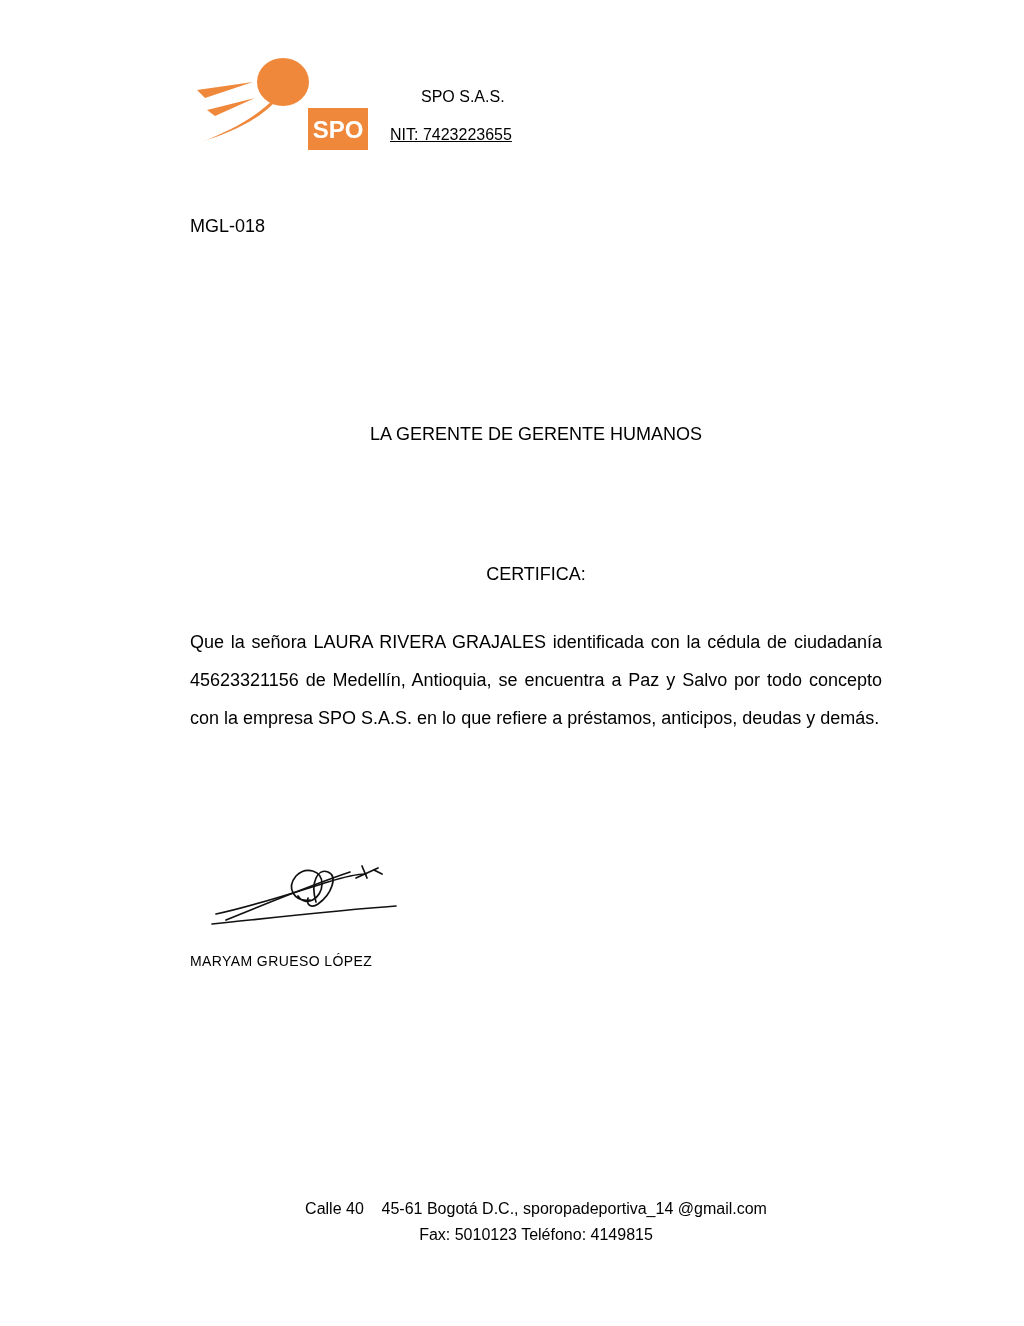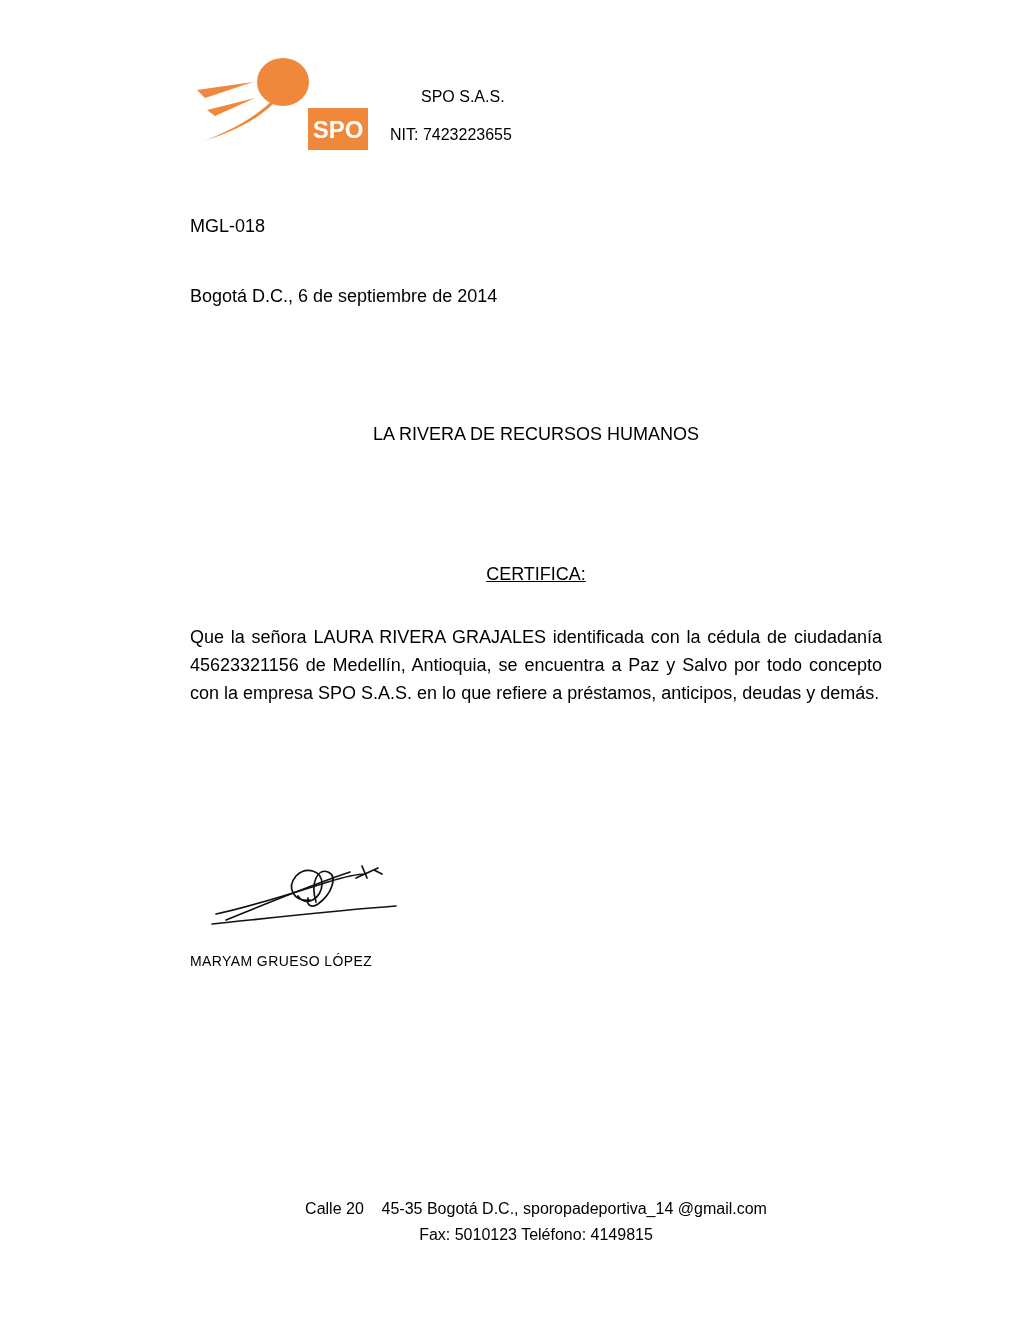--- a/index.html
+++ b/index.html
@@ -10,31 +10,31 @@
     background: #ffffff;
     font-family: "Liberation Sans", sans-serif;
     color: #000000;
     overflow: hidden;
   }
   .abs { position: absolute; }
 
   
   .logo-svg { left: 195px; top: 56px; }
   .company-name { left: 390px; top: 88px; font-size: 16px; margin-left: 31px; }
-  .company-nit  { left: 390px; top: 126px; font-size: 16px; }
+  .company-nit  { left: 390px; top: 126px; font-size: 16px; text-decoration: underline; }
 
   
   .ref   { left: 190px; top: 216px; font-size: 18px; }
   .date  { left: 190px; top: 286px; font-size: 18px; }
   .heading { left: 190px; width: 692px; text-align: center; font-size: 18px; }
   .heading-recipient { top: 424px; }
-  .heading-certifica { top: 564px; text-decoration: underline; }
+  .heading-certifica { top: 564px; }
   .para {
     left: 190px; width: 692px;
-    font-size: 18px; line-height: 28px;
+    font-size: 18px; line-height: 38px;
     text-align: justify; margin: 0;
   }
   .para-1 { top: 623px; }
   .para-2 { top: 764px; }
 
   
   .signature-svg { left: 210px; top: 862px; }
   .signer-name { left: 190px; top: 953px; font-size: 14px; letter-spacing: 0.4px; }
 
   
@@ -67,40 +67,39 @@
     <path d="M 12 54 L 60 42 L 20 60 Z" fill="#F0883C"></path>
 
     <rect x="113" y="52" width="60" height="42" fill="#F0883C"></rect>
     <text x="143" y="82" text-anchor="middle" class="logo-square-text">SPO</text>
   </svg>
 
   <div class="abs company-name">SPO S.A.S.</div>
   <div class="abs company-nit">NIT: 7423223655</div>
 
   <div class="abs ref">MGL-018</div>
-  <div class="abs date">Bogotá D.C., 6 de septiembre de 2014</div>
 
-  <div class="abs heading heading-recipient">LA RIVERA DE RECURSOS HUMANOS</div>
+  <div class="abs heading heading-recipient">LA GERENTE DE GERENTE HUMANOS</div>
   <div class="abs heading heading-certifica">CERTIFICA:</div>
 
   <p class="abs para para-1">Que la señora LAURA  RIVERA GRAJALES identificada con la cédula de ciudadanía 45623321156 de Medellín, Antioquia, se encuentra a Paz y Salvo por todo concepto con la empresa SPO S.A.S. en lo que refiere a préstamos, anticipos, deudas y demás.</p>
 
   <svg class="abs signature-svg" width="190" height="74" viewBox="0 0 190 74" aria-hidden="true">
     <g fill="none" stroke="#111111" stroke-width="1.7" stroke-linecap="round">
       <path d="M 6 52 C 44 44 86 30 118 20 C 134 15 148 12 156 12"></path>
       <path d="M 100 38 C 84 40 76 26 86 14 C 96 4 112 8 112 22 C 112 36 96 46 88 34"></path>
       <path d="M 106 40 C 100 20 108 6 118 10 C 128 14 122 32 108 42 C 102 46 96 44 98 36"></path>
       <path d="M 2 62 C 60 56 130 48 186 44"></path>
       <path d="M 16 58 C 60 40 104 22 140 10"></path>
       <path d="M 146 16 L 168 6"></path>
       <path d="M 152 4 L 157 16"></path>
       <path d="M 164 8 L 172 12"></path>
     </g>
   </svg>
 
   <div class="abs signer-name">MARYAM GRUESO LÓPEZ</div>
 
   <div class="abs footer">
-    <div class="footer-line1">Calle 20    45-35 Bogotá D.C., sporopadeportiva_14 @gmail.com</div>
+    <div class="footer-line1">Calle 40    45-61 Bogotá D.C., sporopadeportiva_14 @gmail.com</div>
     <div>Fax: 5010123 Teléfono: 4149815</div>
   </div>
 
 </div>
 
 </body></html>

